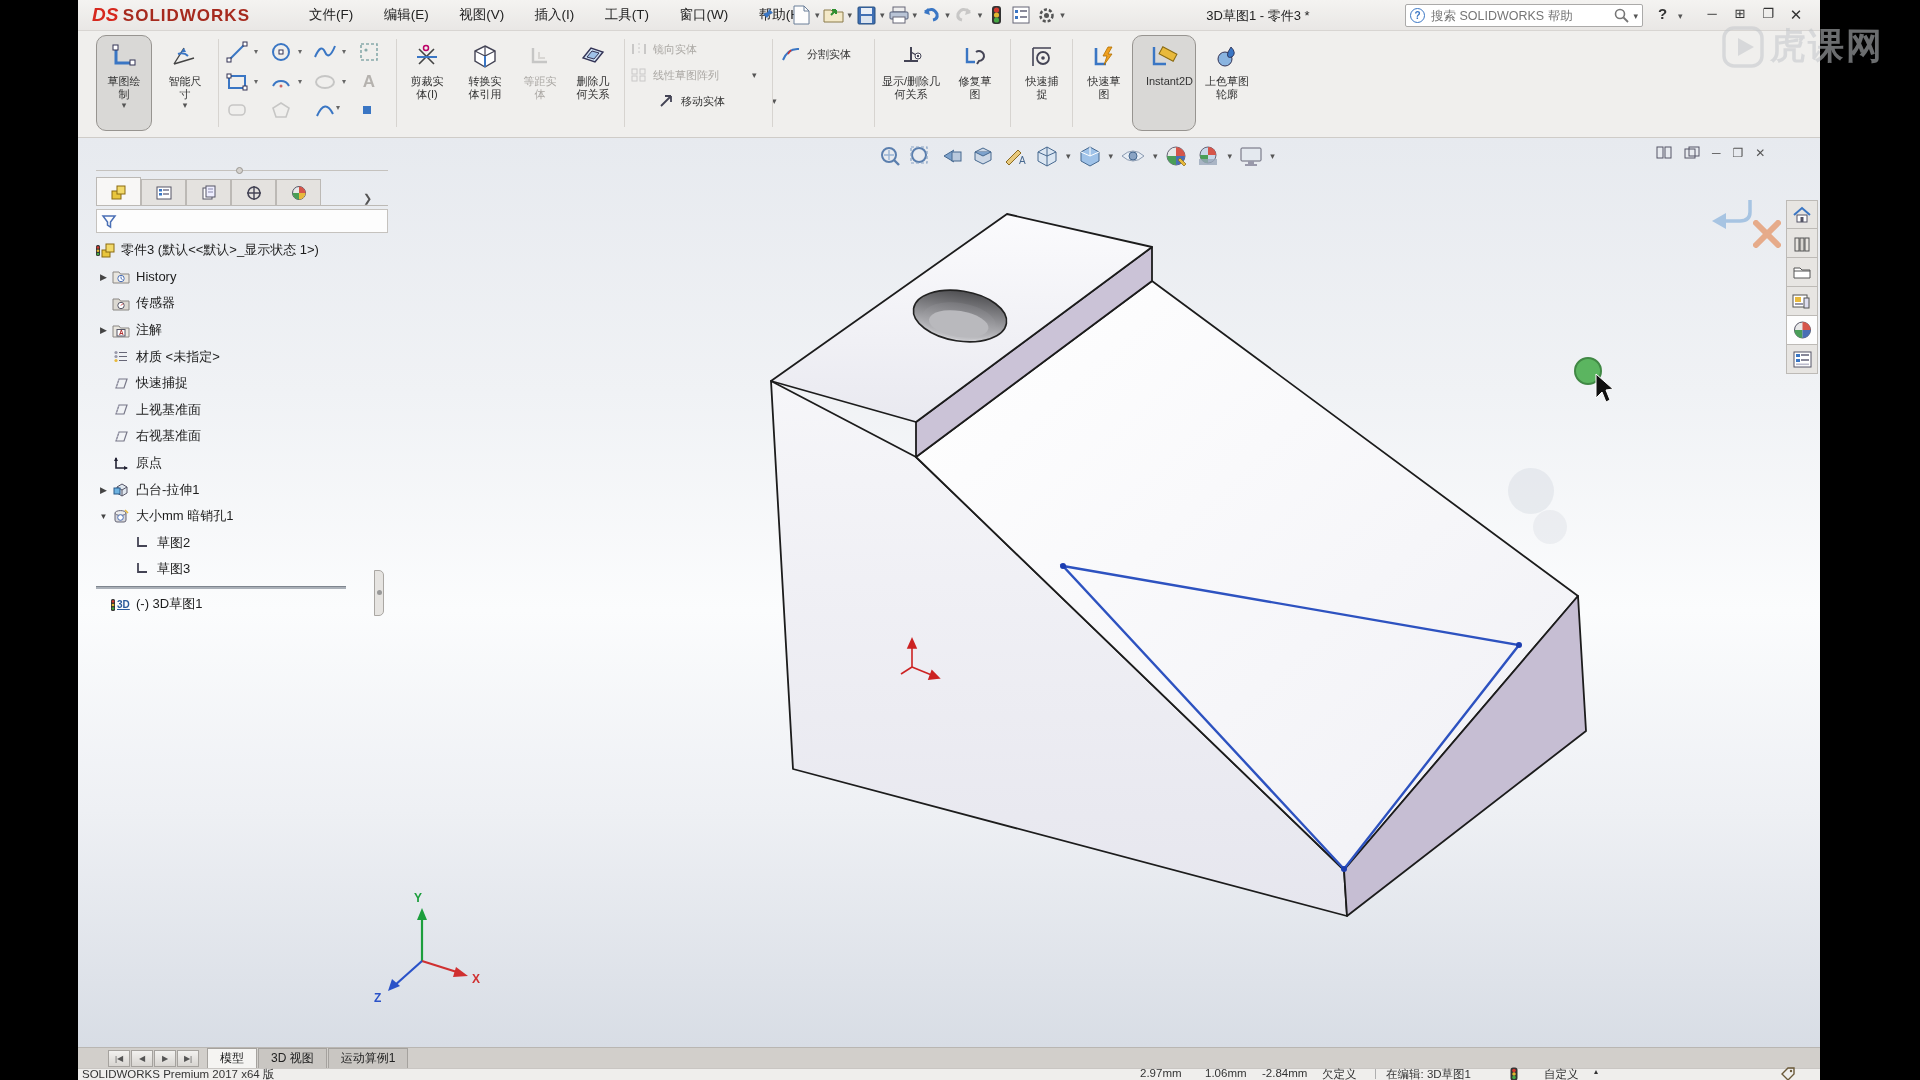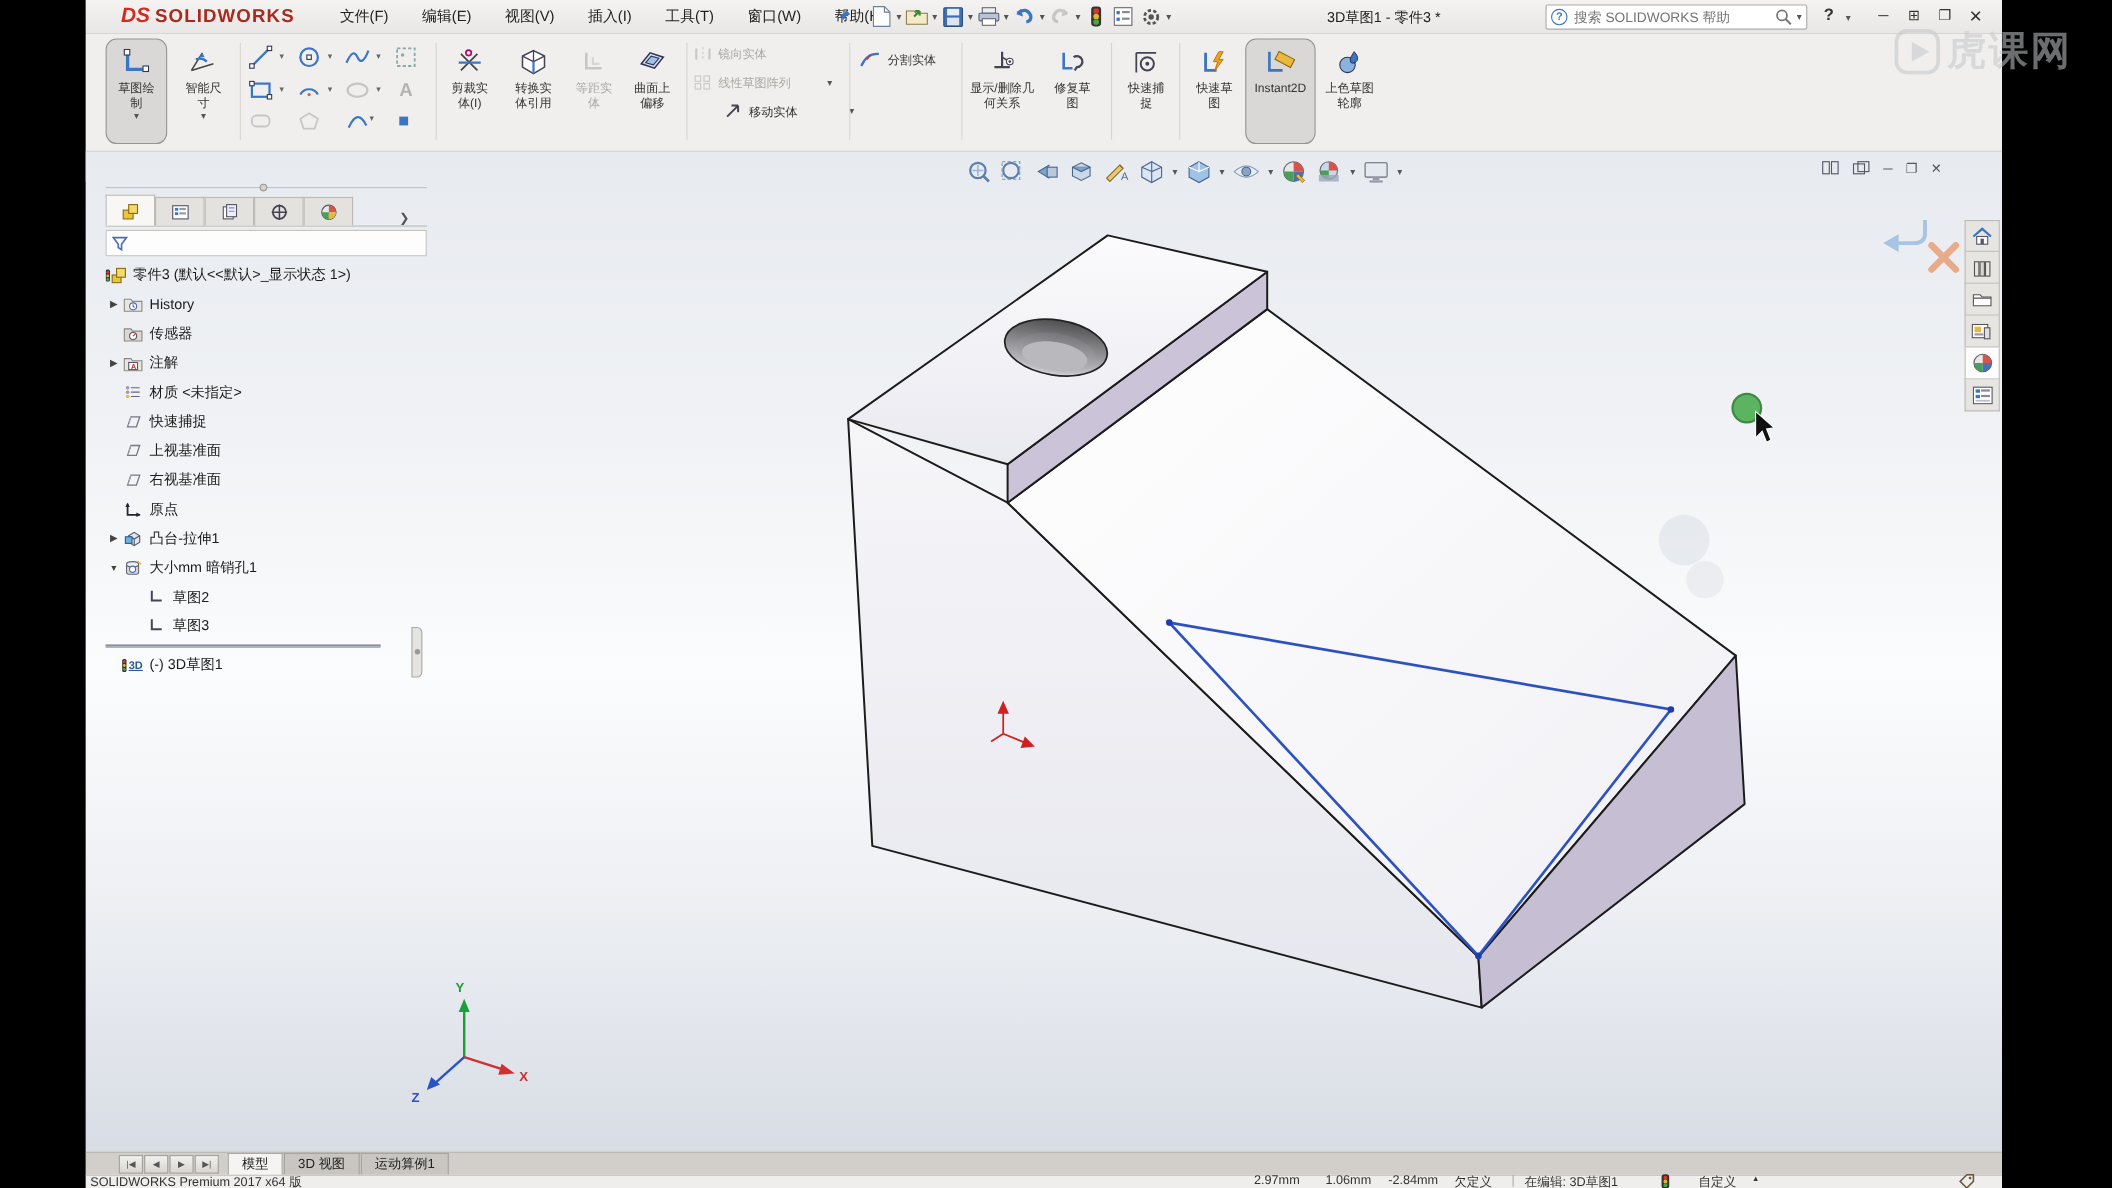--- a/index.html
+++ b/index.html
@@ -72,21 +72,21 @@
   #wm .wmtxt{font-size:36px;font-weight:bold;color:#c4c7cb;letter-spacing:2px;}
   svg{display:block;}
 </style>
 </head>
 <body>
 
 <div id="stage">
 <div id="app">
 
   <div id="titlebar">
-    <span class="abs" style="left:32px;top:4px;">
+    <span class="abs" style="left:14px;top:4px;">
       <span class="logo-ds">DS</span>
       <span class="logo-sw">SOLIDWORKS</span>
     </span>
     <span class="abs" style="left:218px;top:0;">
       <span class="menu-item">文件(F)</span>
       <span class="menu-item">编辑(E)</span>
       <span class="menu-item">视图(V)</span>
       <span class="menu-item">插入(I)</span>
       <span class="menu-item">工具(T)</span>
       <span class="menu-item">窗口(W)</span>
@@ -316,21 +316,21 @@
           </div>
       <div class="rlbl" style="width:38px;">等距实体</div>
     </div>
     <div class="rbtn" style="left:488px;width:54px;">
       <div class="ric">
             <svg width="28" height="26">
               <path d="M4,14 L12,4 L24,8 L16,18 Z" fill="#cfe0f2" stroke="#335" stroke-width="1.4"></path>
               <path d="M8,13 L13,7 L20,9 L15,15 Z" fill="#9fc2e8" stroke="#335" stroke-width="1"></path>
             </svg>
           </div>
-      <div class="rlbl" style="width:40px;">曲面上偏移</div>
+      <div class="rlbl" style="width:40px;">删除几何关系</div>
     </div>
     <div class="rdiv" style="left:546px;"></div>
 
     <div class="rrow gray2" style="left:552px;top:10px;">
       <svg width="18" height="16" opacity="0.45">
             <path d="M3,3 v10 M15,3 v10" stroke="#9a9a9a" stroke-width="2"></path>
             <path d="M9,2 v12" stroke="#9a9a9a" stroke-width="1" stroke-dasharray="2 2"></path>
           </svg>
       <span>镜向实体</span>
     </div>
@@ -405,21 +405,21 @@
           </div>
       <div class="rlbl" style="width:40px;">快速草图</div>
     </div>
     <div class="rbtn pressed" style="left:1054px;width:64px;">
       <div class="ric">
             <svg width="28" height="26">
               <path d="M4,3 v17 h12" fill="none" stroke="#3a76c4" stroke-width="2.4"></path>
               <rect x="10" y="6" width="16" height="8" transform="rotate(28 18 10)" fill="#e8b93c" stroke="#8a6a10"></rect>
             </svg>
           </div>
-      <div class="rlbl" style="width:58px;">Instant2D</div>
+      <div class="rlbl" style="width:58px;text-align:right;">Instant2D</div>
     </div>
     <div class="rbtn" style="left:1122px;width:54px;">
       <div class="ric">
             <svg width="26" height="26">
               <circle cx="11" cy="15" r="7" fill="#8ab4e0" stroke="#335"></circle>
               <path d="M17,3 q6,6 1,10 q-6,2 -4,-5 z" fill="#3a76c4" stroke="#224" stroke-width="0.8"></path>
             </svg>
           </div>
       <div class="rlbl" style="width:44px;">上色草图轮廓</div>
     </div>

